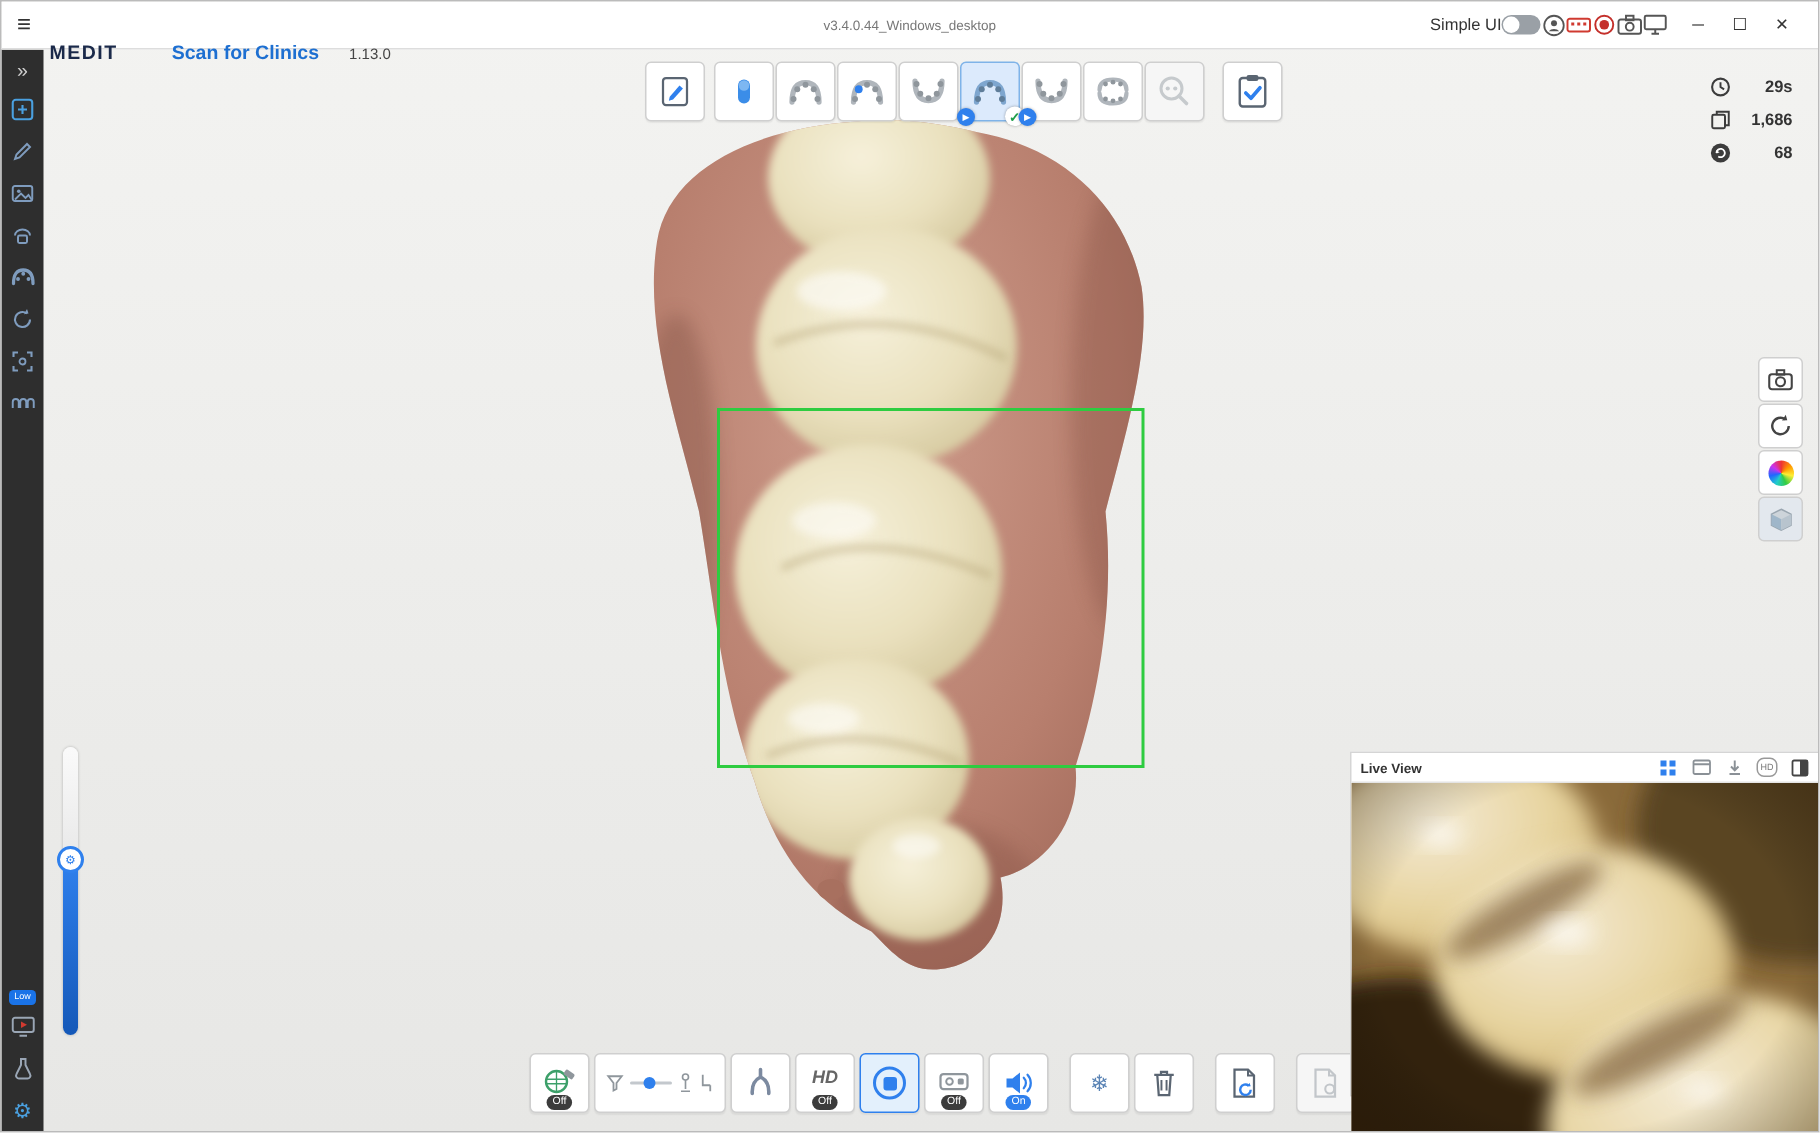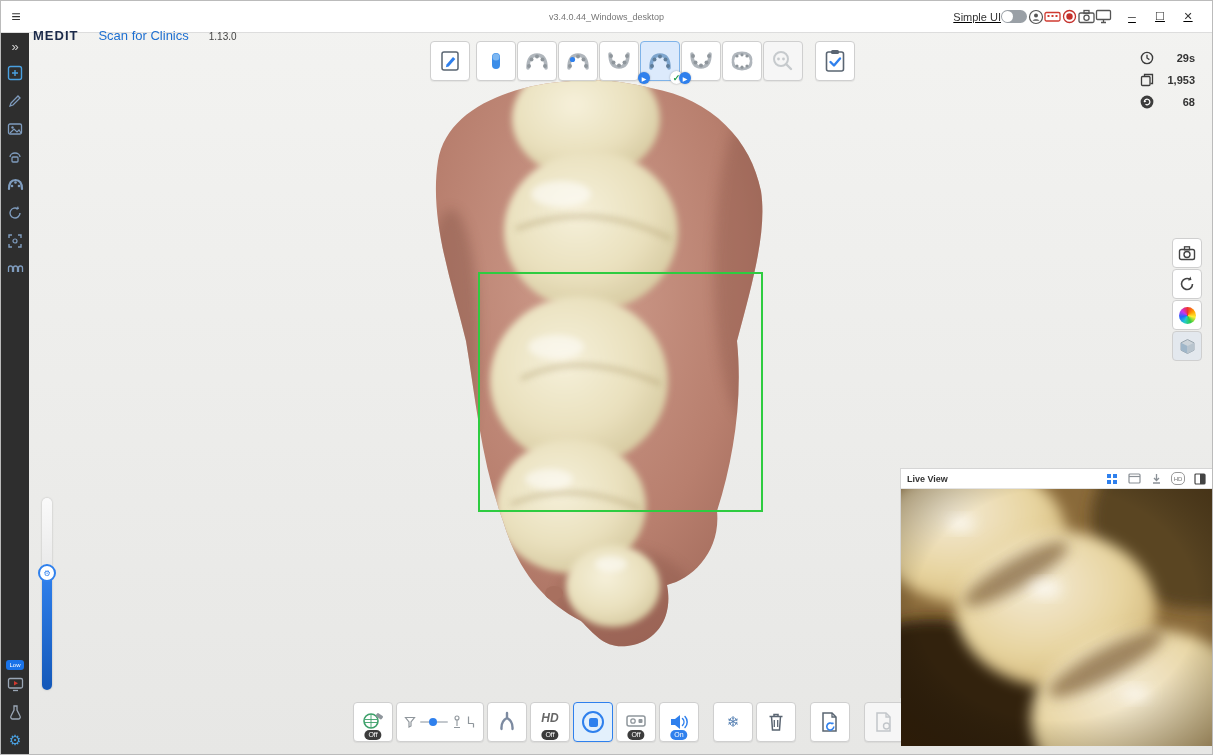--- a/index.html
+++ b/index.html
@@ -5,24 +5,24 @@
   * { box-sizing: border-box; margin: 0; padding: 0; }
   html,body { width:1213px; height:755px; }
   body { font-family:"Liberation Sans", sans-serif; overflow:hidden; background:#ececec; }
   .app { position:relative; width:1213px; height:755px; background:linear-gradient(#f3f3f1,#e7e7e5); border:1px solid #bbb; overflow:hidden; }
 
   
   .titlebar { position:absolute; top:0; left:0; right:0; height:32px; background:#fff; border-bottom:1px solid #ddd; display:flex; align-items:center; z-index:50; }
   .menu-btn { width:30px; text-align:center; font-size:16px; color:#333; cursor:pointer; }
   .brand { display:flex; align-items:baseline; gap:20px; margin-left:2px; }
   .brand-medit { font-weight:bold; font-size:13px; color:#1b2a4a; letter-spacing:1px; }
-  .brand-name { font-weight:normal; font-size:13px; color:#1d6fd1; }
+  .brand-name { font-weight:bold; font-size:13px; color:#1d6fd1;margin-left:16px; }
   .brand-ver { font-size:10px; color:#444;margin-top:40px; }
   .build { position:absolute; left:50%; transform:translateX(-50%); font-size:9px; color:#777; }
-  .tb-right { margin-left:auto; display:flex; align-items:center; padding-right:10px;text-decoration:underline; }
+  .tb-right { margin-left:auto; display:flex; align-items:center; padding-right:10px; }
   .simpleui { font-size:11px; color:#333; }
   .toggle { width:26px; height:13px; background:#9aa0a6; border-radius:7px; position:relative; display:inline-block; cursor:pointer; }
   .toggle .knob { position:absolute; left:1px; top:1px; width:11px; height:11px; background:#fff; border-radius:50%; }
   .tb-icon { width:17px; height:17px; display:flex; align-items:center; justify-content:center; cursor:pointer; }
   .winbtns { display:flex; align-items:center; gap:0; margin-left:6px; }
   .winbtn { width:28px; height:28px; display:flex; align-items:center; justify-content:center; font-size:11px; color:#333; cursor:pointer; }
 
   
   .sidebar { position:absolute; top:32px; left:0; width:28px; bottom:0; background:#2e2e2e; z-index:40; display:flex; flex-direction:column; align-items:center; }
   .sb-item { width:28px; height:28px; display:flex; align-items:center; justify-content:center; cursor:pointer; }
@@ -70,21 +70,21 @@
   .badge-pill.on { background:#2f80ed; }
   .hd-label { font-size:12px; font-style:italic; font-weight:bold; color:#666; margin-top:-8px; }
   .stopbtn { background:#e3f0fc; border-color:#2f80ed; }
   .stop-icon { width:22px; height:22px; border:2px solid #2f80ed; border-radius:50%; display:flex; align-items:center; justify-content:center; }
   .stop-sq { width:9px; height:9px; background:#2f80ed; border-radius:2px; }
   .track { width:28px; height:2px; background:#c3c8cd; position:relative; border-radius:1px; }
   .knob-dot { position:absolute; left:9px; top:-3px; width:8px; height:8px; background:#2f80ed; border-radius:50%; }
   .snow { font-size:15px; color:#5b84b5; }
 
   
-  .liveview { position:absolute; left:899px; top:467px; width:314px; height:230px; background:#fff; border:1px solid #d5d5d5; z-index:45; }
+  .liveview { position:absolute; left:899px; top:500px; width:314px; height:230px; background:#fff; border:1px solid #d5d5d5; z-index:45; }
   .lv-header { height:20px; display:flex; align-items:center; padding:0 6px; gap:8px; border-bottom:1px solid #e4e4e4; }
   .lv-title { font-size:9px; font-weight:bold; color:#333; margin-right:auto; }
   .lv-ic { width:14px; height:13px; display:flex; align-items:center; justify-content:center; cursor:pointer; }
   .hd-oval { font-size:6px; color:#777; border:1px solid #999; border-radius:5px; padding:0 2px; line-height:8px; }
   .lv-img { width:312px; height:257px; display:block; }
 </style>
 </head>
 <body>
 
 <div class="app">
@@ -377,21 +377,21 @@
           <circle cx="7" cy="7" r="5.6" fill="none" stroke="#3c3c3c" stroke-width="1.4"></circle>
           <path d="M7 3.8V7l2.4 1.6" fill="none" stroke="#3c3c3c" stroke-width="1.3"></path>
         </svg>
       <span class="stat-val">29s</span>
     </div>
     <div class="stat-row">
       <svg width="14" height="14" viewBox="0 0 14 14">
           <rect x="1.5" y="3.5" width="8.5" height="9" rx="1" fill="none" stroke="#3c3c3c" stroke-width="1.3"></rect>
           <path d="M4.5 3.5v-2h8v9h-2" fill="none" stroke="#3c3c3c" stroke-width="1.3"></path>
         </svg>
-      <span class="stat-val">1,953</span>
+      <span class="stat-val">1,686</span>
     </div>
     <div class="stat-row">
       <svg width="14" height="14" viewBox="0 0 14 14">
           <circle cx="7" cy="7" r="6.4" fill="#3c3c3c"></circle>
           <path d="M4.3 7a2.8 2.8 0 1 1 1.2 2.3" fill="none" stroke="#fff" stroke-width="1.2"></path>
           <path d="M4 5.2l.4 2.2 2-.9z" fill="#fff"></path>
         </svg>
       <span class="stat-val">68</span>
     </div>
   </div>

